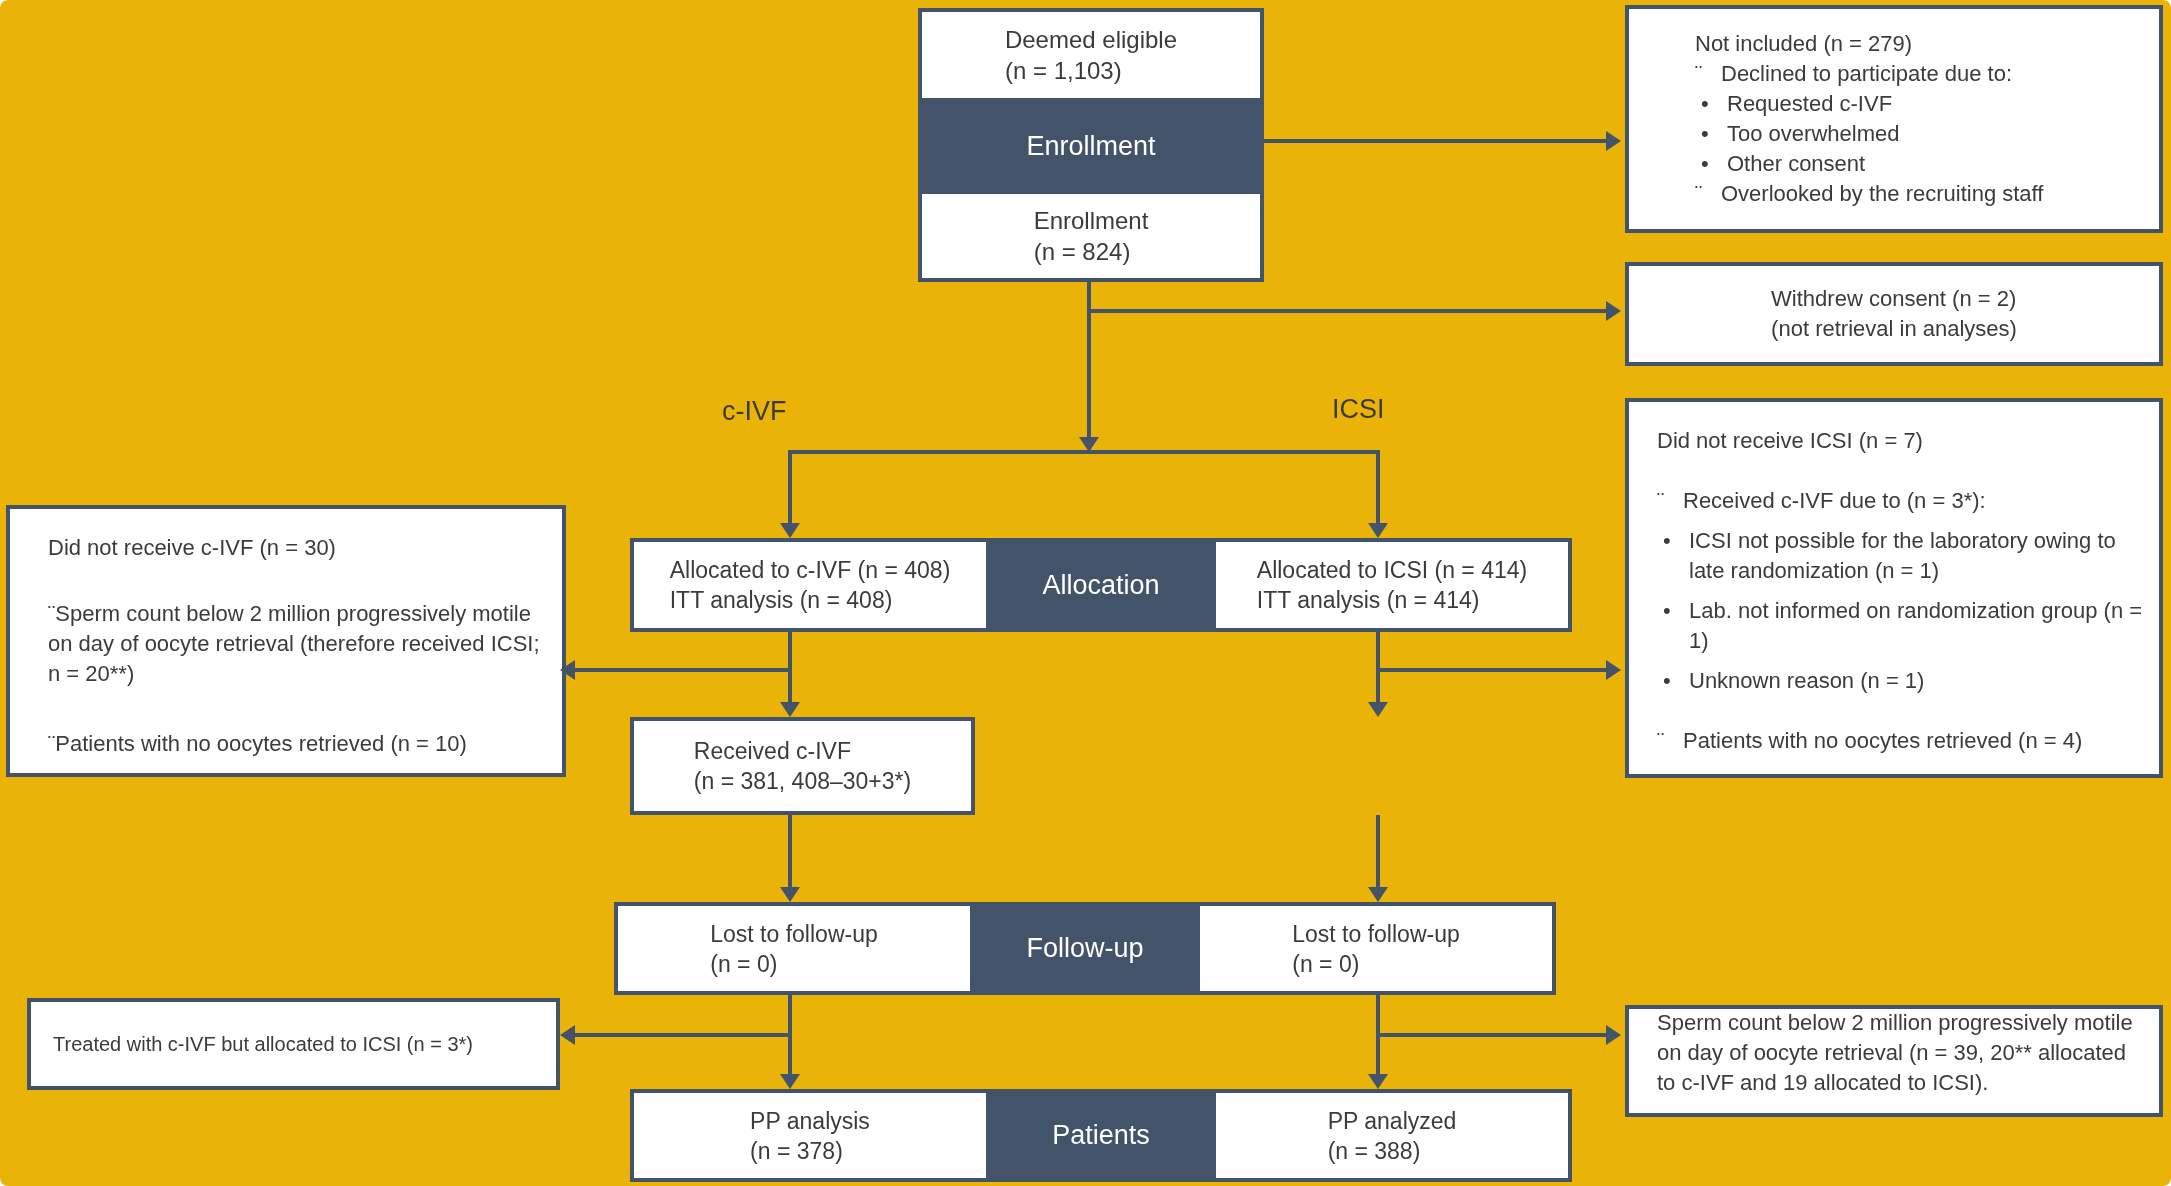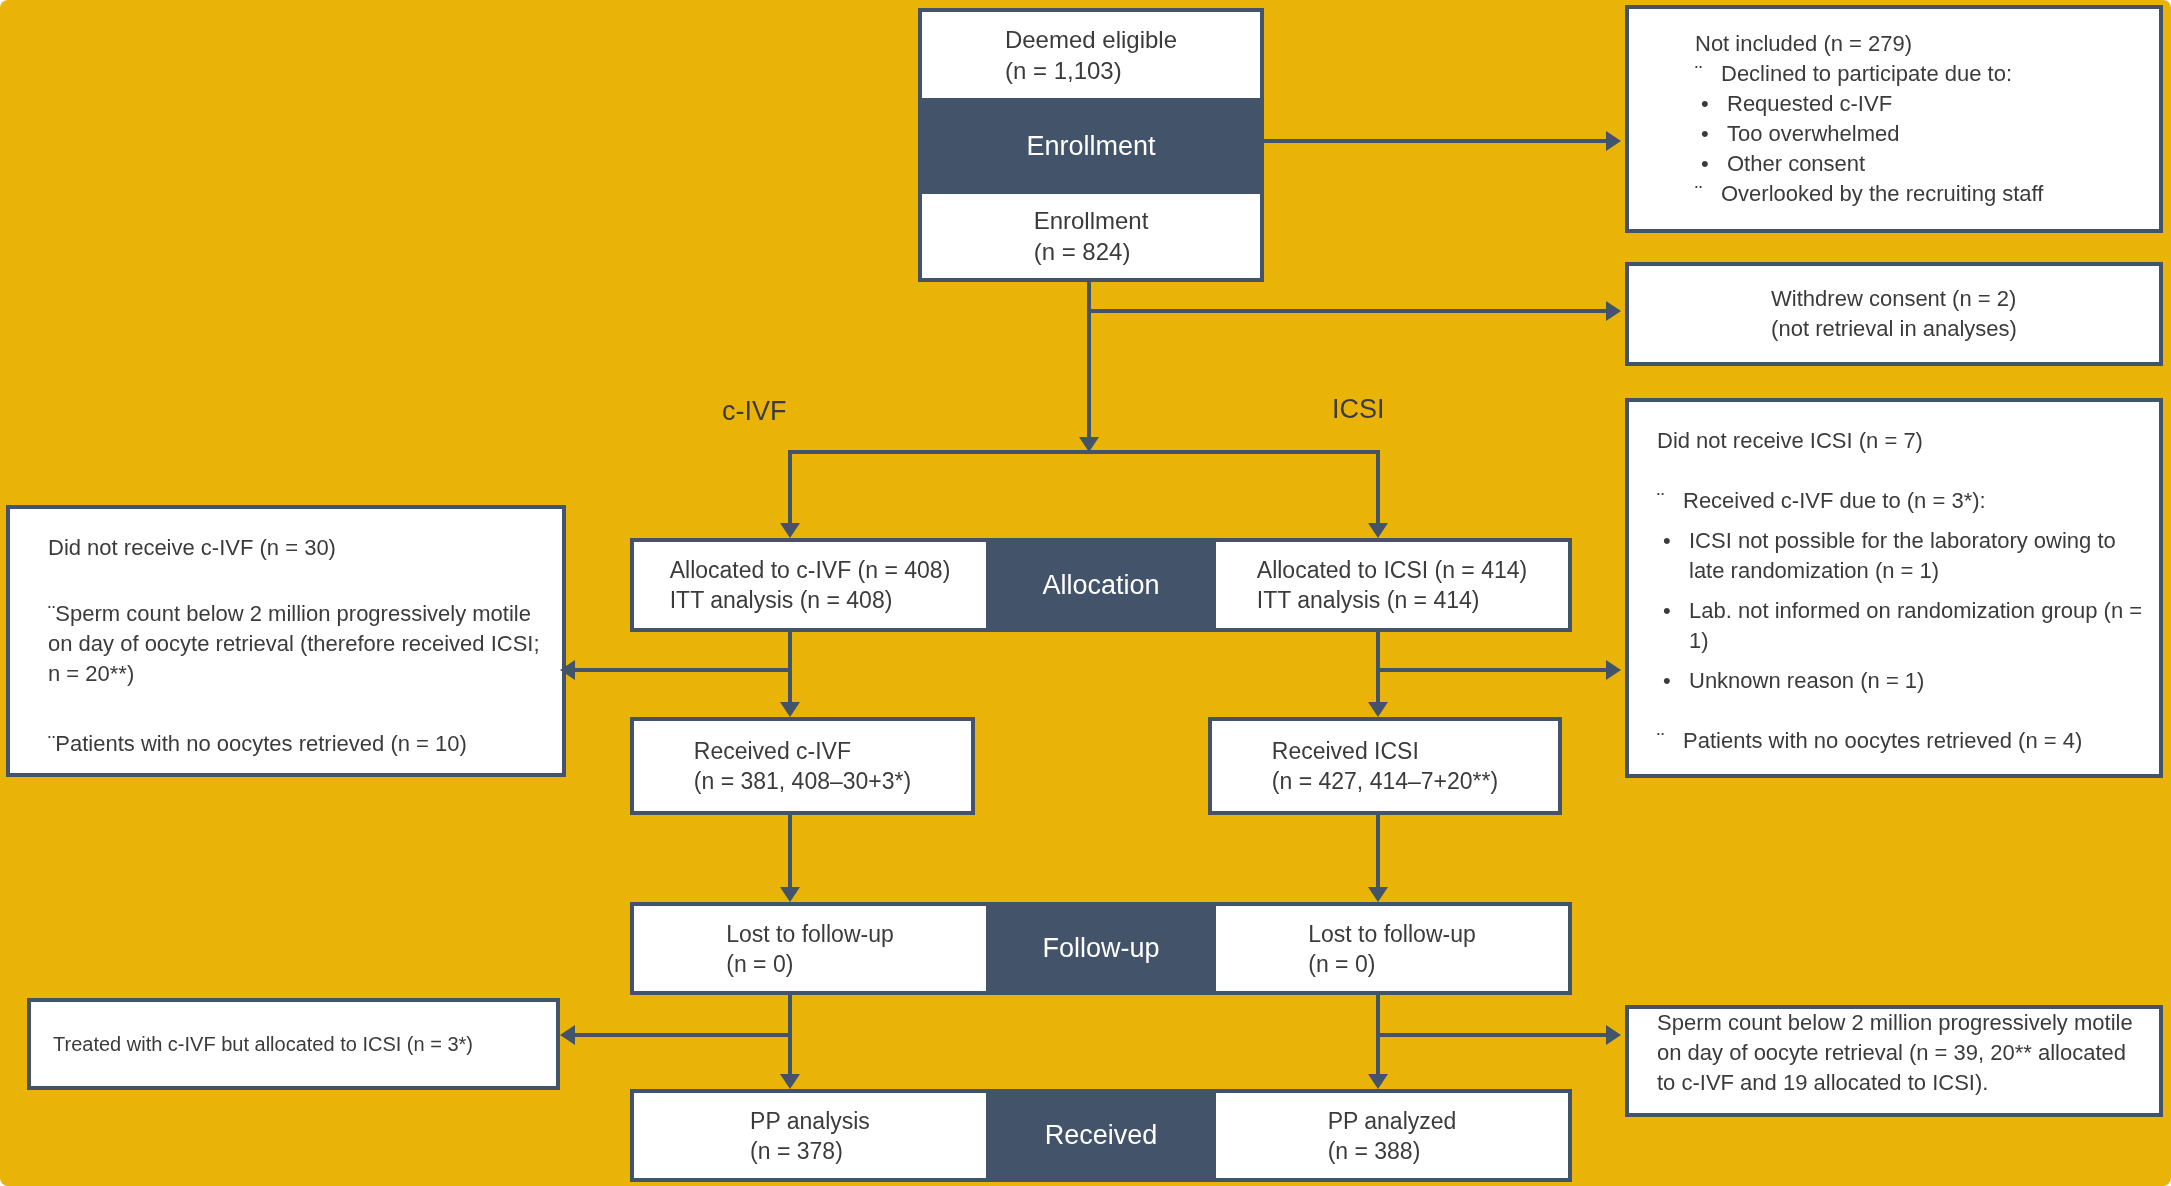--- a/index.html
+++ b/index.html
@@ -77,28 +77,22 @@
       </div>
     </div>
   </div>
 
   <div class="box" style="left:630px;top:717px;width:345px;height:98px;">
     <div class="tblock">
       <div>Received c-IVF</div>
       <div>(n = 381, 408–30+3*)</div>
     </div>
   </div>
-  <div class="box" style="left:1208px;top:717px;width:354px;height:98px;">
-    <div class="tblock">
-      <div>Received ICSI</div>
-      <div>(n = 427, 414–7+20**)</div>
-    </div>
-  </div>
-
-  <div class="rowflex" style="left:630px;top:902px;width:942px;height:93px;">
+
+  <div class="rowflex" style="left:614px;top:902px;width:942px;height:93px;">
     <div class="cellbox" style="width:360px;">
       <div class="tblock">
         <div>Lost to follow-up</div>
         <div>(n = 0)</div>
       </div>
     </div>
     <div class="bandbox" style="width:222px;">
       <span>Follow-up</span>
     </div>
     <div class="cellbox" style="width:360px;">
@@ -110,21 +104,21 @@
   </div>
 
   <div class="rowflex" style="left:630px;top:1089px;width:942px;height:93px;">
     <div class="cellbox" style="width:360px;">
       <div class="tblock">
         <div>PP analysis</div>
         <div>(n = 378)</div>
       </div>
     </div>
     <div class="bandbox" style="width:222px;">
-      <span>Received</span>
+      <span>Patients</span>
     </div>
     <div class="cellbox" style="width:360px;">
       <div class="tblock">
         <div>PP analyzed</div>
         <div>(n = 388)</div>
       </div>
     </div>
   </div>
 
   <div class="sidebox" style="left:1625px;top:5px;width:538px;height:228px;padding:20px 18px 20px 66px;">

